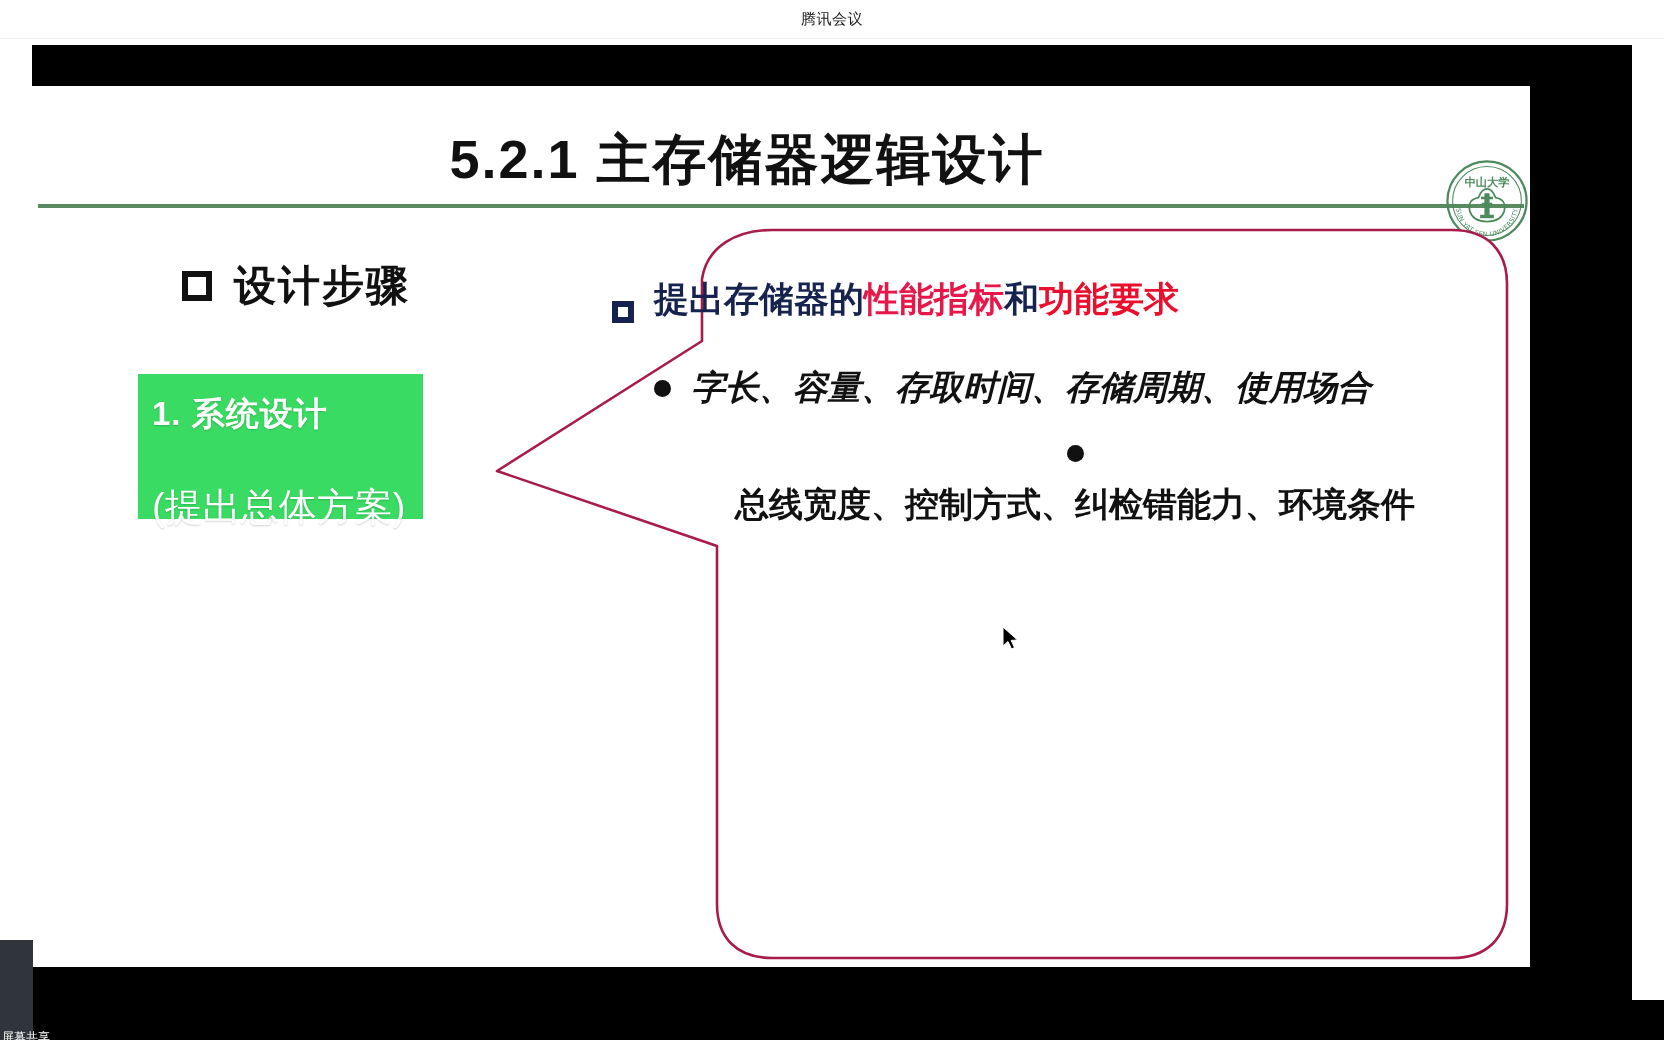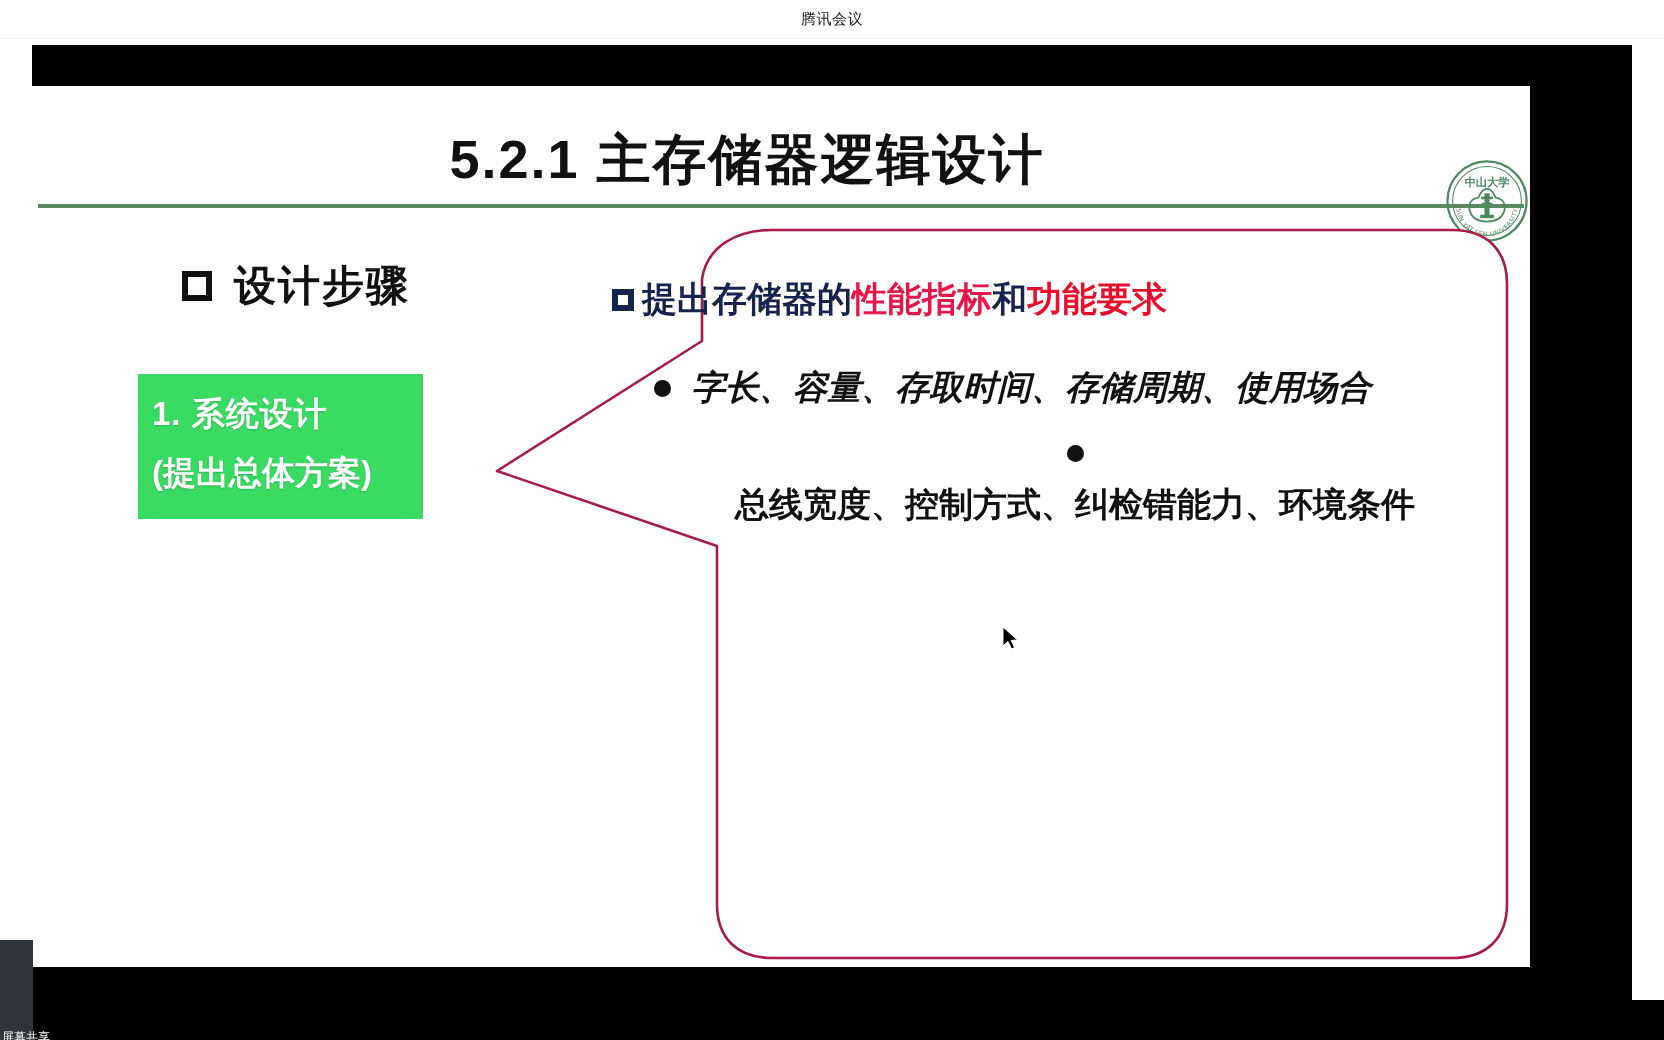--- a/index.html
+++ b/index.html
@@ -91,40 +91,40 @@
     width: 285px; height: 145px;
     background: #3adb63;
     padding: 18px 14px 12px 14px;
   }
   .green-line-1 {
     font-size: 33px; font-weight: bold; color: #ffffff;
     letter-spacing: 1px; white-space: nowrap;
     text-shadow: 0 1px 2px rgba(0,0,0,0.18);
   }
   .green-line-2 {
-    margin-top: 14px;
-    font-size: 33px; font-weight: bold; color: #ffffff;
+    margin-top: 45px;
+    font-size: 38px; font-weight: normal; color: #ffffff;
     letter-spacing: 0px; white-space: nowrap;
     text-shadow: 0 1px 2px rgba(0,0,0,0.18);
   }
 
   
   .callout-svg {
     position: absolute;
     left: 420px; top: 130px;
     width: 1070px; height: 760px;
     pointer-events: none;
   }
   .callout-content {
     position: absolute;
     left: 574px; top: 190px;
     width: 890px;
   }
   .callout-head {
-    display: flex; align-items: center; gap: 8px;
+    display: flex; align-items: flex-end; gap: 20px;
     white-space: nowrap;
   }
   .sq-marker-blue {
     width: 22px; height: 22px;
     border: 6px solid #17234f;
     background: #ffffff;
     flex: 0 0 auto;
     margin-left: 6px;
   }
   .callout-head-text {

